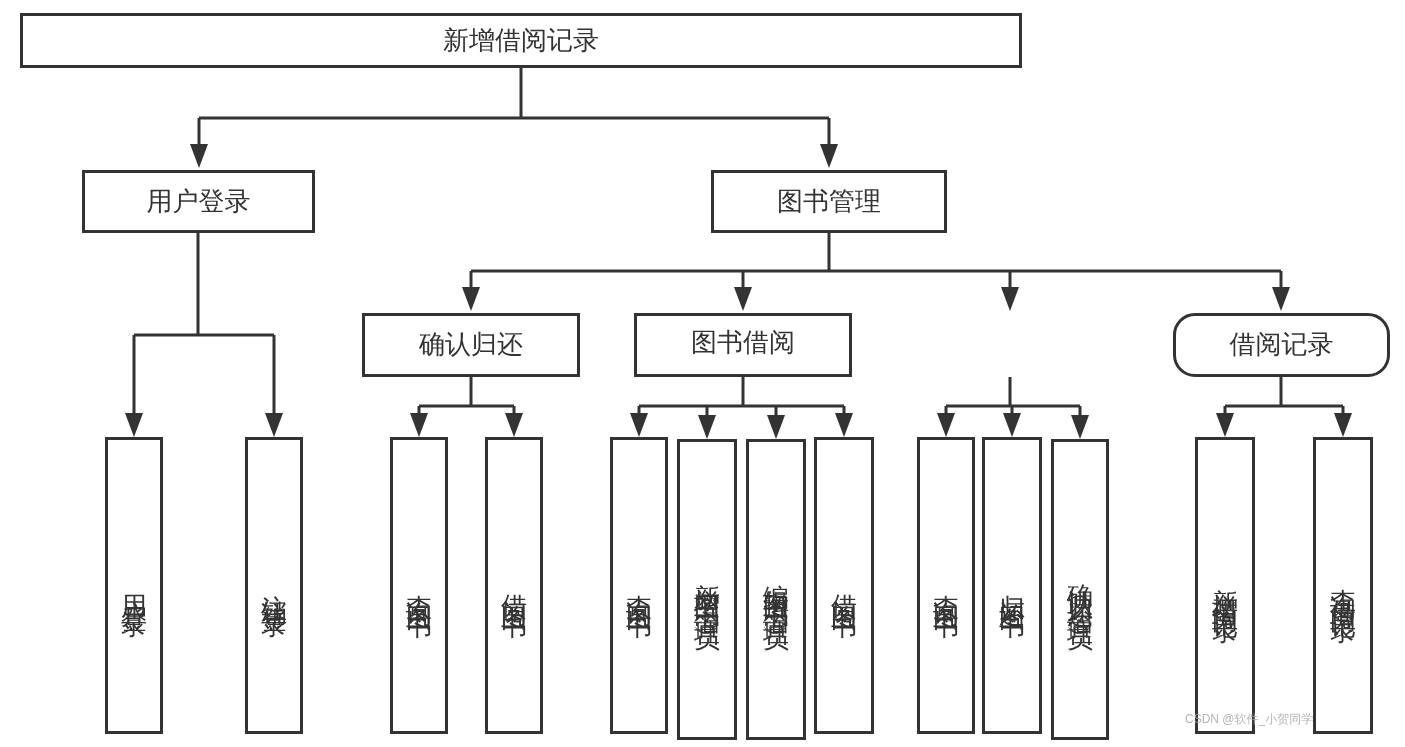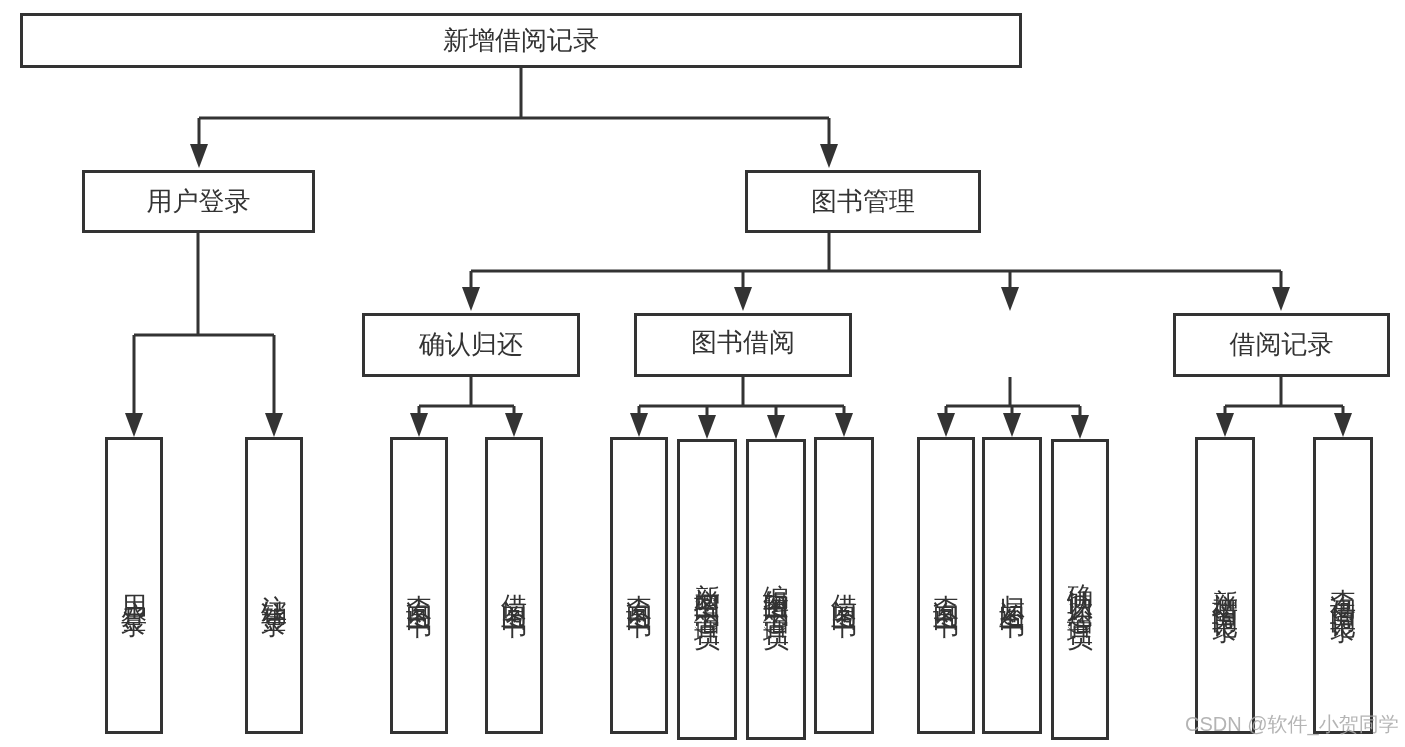--- a/index.html
+++ b/index.html
@@ -38,44 +38,44 @@
   .box .lbl { display: block; }
   .vbox .lbl {
     writing-mode: vertical-rl;
     text-orientation: mixed;
     letter-spacing: 6px;
     white-space: nowrap;
   }
   
   .b-root   { left: 20px;   top: 13px;  width: 1002px; height: 55px; }
   .b-login  { left: 82px;   top: 170px; width: 233px;  height: 63px; }
-  .b-manage { left: 745px;  top: 170px; width: 236px;  height: 63px; text-align: center; }
+  .b-manage { left: 711px;  top: 170px; width: 236px;  height: 63px; text-align: center; }
   .b-l3a    { left: 362px;  top: 313px; width: 218px;  height: 64px; }
   .b-l3b    { left: 634px;  top: 313px; width: 218px;  height: 64px; font-family: Liberation Mono, monospace; }
   .b-l3c    { left: 902px;  top: 313px; width: 216px;  height: 64px; }
-  .b-l3d    { left: 1173px; top: 313px; width: 217px;  height: 64px; }
+  .b-l3d    { left: 1173px; top: 313px; width: 217px;  height: 64px; border-radius: 22px; }
   
   .b-g1l1 { left: 105px;  top: 437px; width: 58px; height: 297px; }
   .b-g1l2 { left: 245px;  top: 437px; width: 58px; height: 297px; }
   .b-g2l1 { left: 390px;  top: 437px; width: 58px; height: 297px; }
   .b-g2l2 { left: 485px;  top: 437px; width: 58px; height: 297px; }
   .b-g3l1 { left: 610px;  top: 437px; width: 58px; height: 297px; }
   .b-g3l2 { left: 677px;  top: 439px; width: 60px; height: 301px; }
   .b-g3l3 { left: 746px;  top: 439px; width: 60px; height: 301px; }
   .b-g3l4 { left: 814px;  top: 437px; width: 60px; height: 297px; }
   .b-g4l1 { left: 917px;  top: 437px; width: 58px; height: 297px; }
   .b-g4l2 { left: 982px;  top: 437px; width: 60px; height: 297px; }
   .b-g4l3 { left: 1051px; top: 439px; width: 58px; height: 301px; }
   .b-g5l1 { left: 1195px; top: 437px; width: 60px; height: 297px; }
   .b-g5l2 { left: 1313px; top: 437px; width: 60px; height: 297px; }
   .watermark {
     position: absolute;
     left: 1185px;
     top: 711px;
-    font-size: 20px;
+    font-size: 12px;
     color: #a8a8a8;
     opacity: 0.85;
     white-space: nowrap;
     z-index: 10;
   }
 </style>
 </head>
 <body>
 
 <div class="stage">

